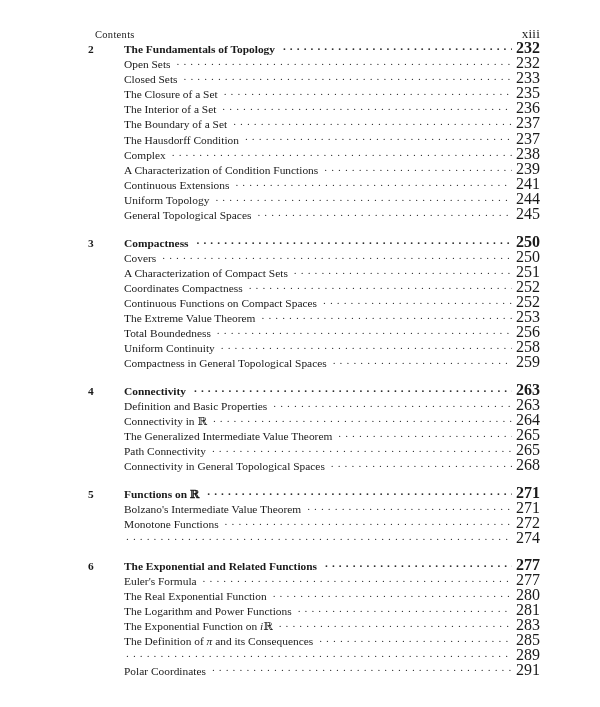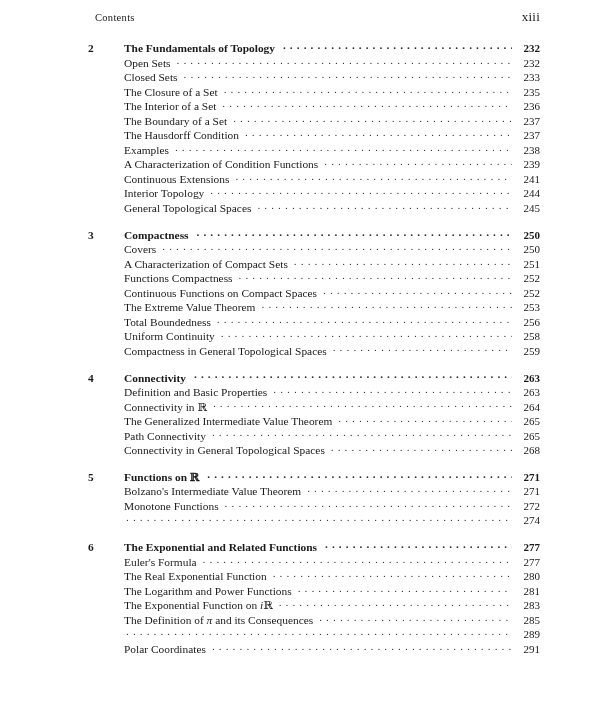--- a/index.html
+++ b/index.html
@@ -18,21 +18,21 @@
     position: relative;
     width: 600px;
     height: 707px;
     box-sizing: border-box;
     padding: 0;
   }
 
   
   .running-head {
     position: absolute;
-    top: 9px;
+    top: 26px;
     left: 95px;
     right: 60px;
     display: flex;
     justify-content: space-between;
     align-items: baseline;
     font-size: 10.5px;
     letter-spacing: 0.3px;
   }
   .running-head .folio {
     font-size: 13px;
@@ -98,21 +98,21 @@
     font-size: 11.4px;
     letter-spacing: 0.6px;
     color: #2b2b2b;
   }
   .entry.chapter .leader::before { font-weight: bold; }
 
   .page-no {
     flex: 0 0 auto;
     width: 26px;
     text-align: right;
-    font-size: 11px;
+    font-size: 16px;
   }
 
   .bb { font-family: "DejaVu Serif", serif; }
   .mathit { font-style: italic; }
 </style>
 </head>
 <body>
 
 <div class="page">
 
@@ -160,39 +160,39 @@
           <span class="page-no">237</span>
         </div>
         <div class="entry section">
           <span class="num"></span>
           <span class="title">The Hausdorff Condition</span>
           <span class="leader"></span>
           <span class="page-no">237</span>
         </div>
         <div class="entry section">
           <span class="num"></span>
-          <span class="title">Examples</span>
+          <span class="title">Complex</span>
           <span class="leader"></span>
           <span class="page-no">238</span>
         </div>
         <div class="entry section">
           <span class="num"></span>
           <span class="title">A Characterization of Condition Functions</span>
           <span class="leader"></span>
           <span class="page-no">239</span>
         </div>
         <div class="entry section">
           <span class="num"></span>
           <span class="title">Continuous Extensions</span>
           <span class="leader"></span>
           <span class="page-no">241</span>
         </div>
         <div class="entry section">
           <span class="num"></span>
-          <span class="title">Interior Topology</span>
+          <span class="title">Uniform Topology</span>
           <span class="leader"></span>
           <span class="page-no">244</span>
         </div>
         <div class="entry section">
           <span class="num"></span>
           <span class="title">General Topological Spaces</span>
           <span class="leader"></span>
           <span class="page-no">245</span>
         </div>
       </div>
@@ -210,21 +210,21 @@
           <span class="page-no">250</span>
         </div>
         <div class="entry section">
           <span class="num"></span>
           <span class="title">A Characterization of Compact Sets</span>
           <span class="leader"></span>
           <span class="page-no">251</span>
         </div>
         <div class="entry section">
           <span class="num"></span>
-          <span class="title">Functions Compactness</span>
+          <span class="title">Coordinates Compactness</span>
           <span class="leader"></span>
           <span class="page-no">252</span>
         </div>
         <div class="entry section">
           <span class="num"></span>
           <span class="title">Continuous Functions on Compact Spaces</span>
           <span class="leader"></span>
           <span class="page-no">252</span>
         </div>
         <div class="entry section">

